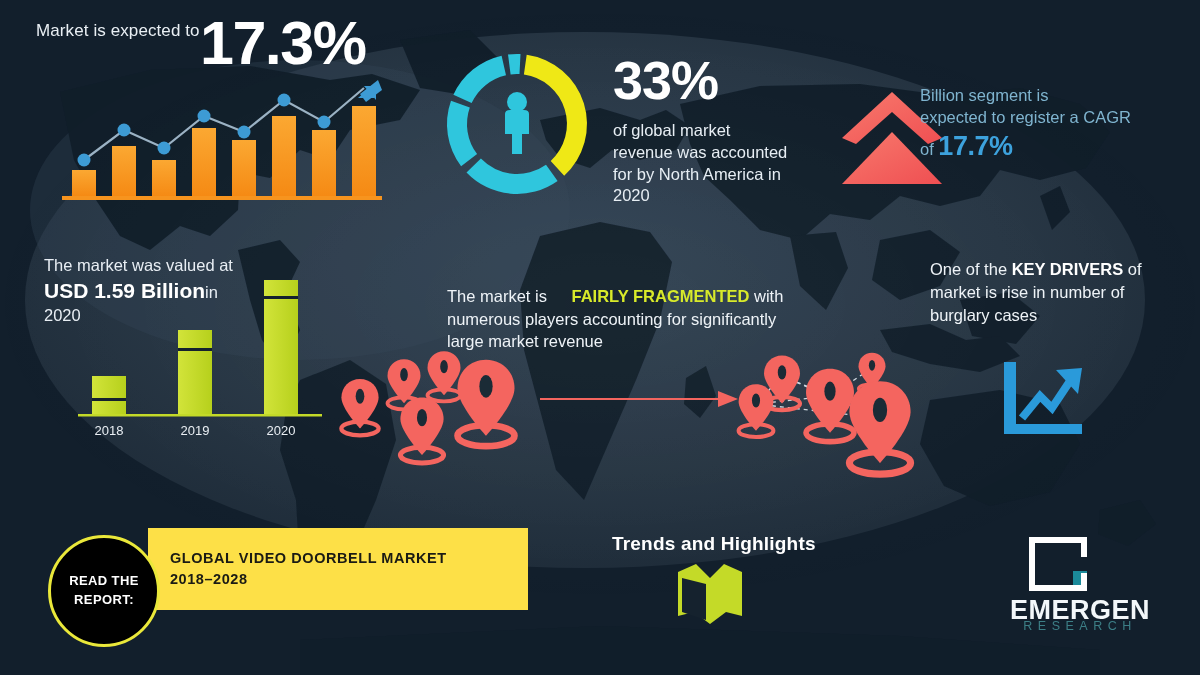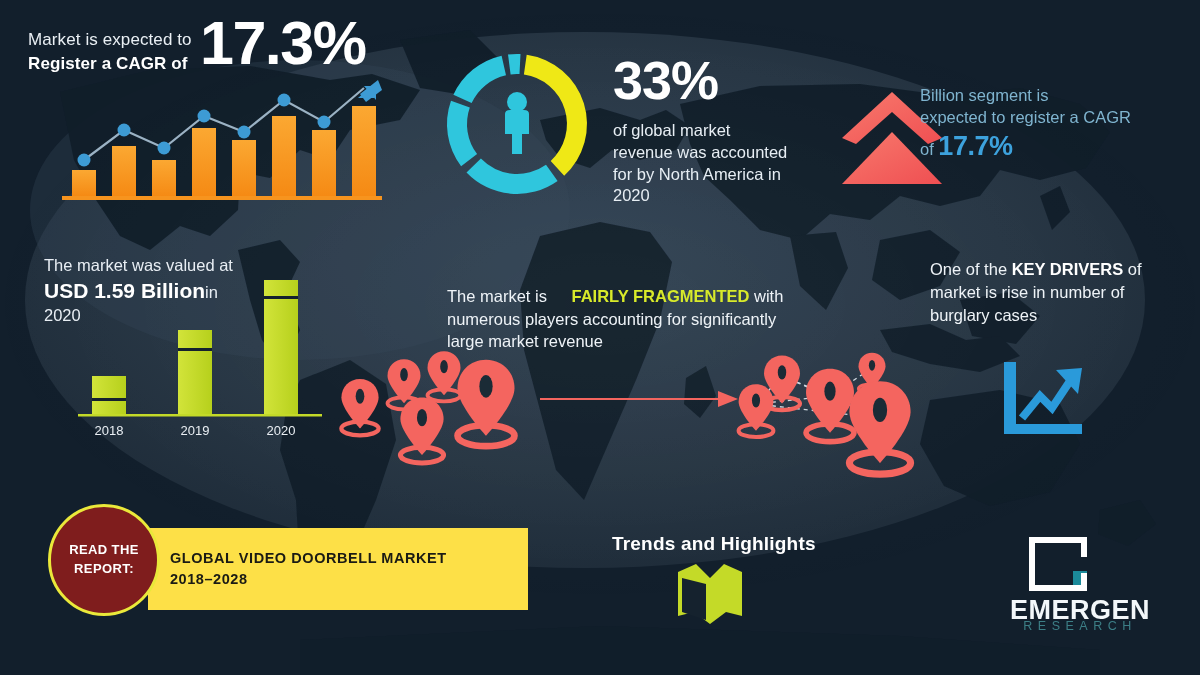--- a/index.html
+++ b/index.html
@@ -21,21 +21,21 @@
     position:absolute; inset:0;
     background:
       radial-gradient(ellipse 75% 65% at 50% 45%, rgba(255,255,255,0.035), rgba(0,0,0,0) 70%);
     pointer-events:none;
   }
 
   
   .txt { position:absolute; line-height:1.28; }
 
   
-  #cagr-block { left:28px; top:20px; width:370px;margin-top:9px; }
+  #cagr-block { left:36px; top:20px; width:370px; }
   #cagr-line1 { font-size:17px; font-weight:400; color:#e9eff4; letter-spacing:.1px; }
   #cagr-line2 { font-size:17px; font-weight:700; color:#ffffff; letter-spacing:.1px; margin-top:2px;}
   #cagr-value {
     position:absolute; left:200px; top:8px;
     font-size:61px; font-weight:700; color:#ffffff; letter-spacing:-1.5px;
   }
 
   
   #orange-chart { position:absolute; left:62px; top:84px; width:320px; height:124px; }
   #orange-chart svg { width:100%; height:100%; overflow:visible; }
@@ -94,23 +94,23 @@
     width:380px; height:82px;
     background:#fde047;
     display:flex; align-items:center;
   }
   #report-title {
     font-size:14.5px; font-weight:700; color:#1a1a14;
     letter-spacing:.55px; line-height:1.45;
     padding-left:22px; padding-right:16px; max-width:360px;
   }
   #report-circle {
-    position:absolute; left:48px; top:504px;
+    position:absolute; left:48px; top:535px;
     width:112px; height:112px; border-radius:50%;
-    background:#7f1d1d; border:3px solid #eae83a;
+    background:#000000; border:3px solid #eae83a;
     display:flex; align-items:center; justify-content:center;
     z-index:3;
   }
   #report-circle-label {
     font-size:13px; font-weight:700; color:#ffffff;
     text-align:center; letter-spacing:.4px; line-height:1.45;
   }
 
   
   #trends-title {
@@ -200,21 +200,20 @@
         <path d="M300,640 L600,626 L900,636 L1100,650 L1100,675 L300,675 Z" opacity="0.6"></path>
 
         <path d="M1040,196 L1060,186 L1070,212 L1052,230 Z"></path>
       </g>
     </svg>
   </div>
   <div class="vignette"></div>
 
   <div class="txt" id="cagr-block">
     <div id="cagr-line1">Market is expected to</div>
-    <div id="cagr-line2">Register a CAGR of</div>
   </div>
   <div id="cagr-value">17.3%</div>
 
   <div id="orange-chart">
     <svg viewBox="0 0 320 124">
 
       <g fill="url(#orangeBar)">
         <rect x="10" y="86" width="24" height="26"></rect>
         <rect x="50" y="62" width="24" height="50"></rect>
         <rect x="90" y="76" width="24" height="36"></rect>

